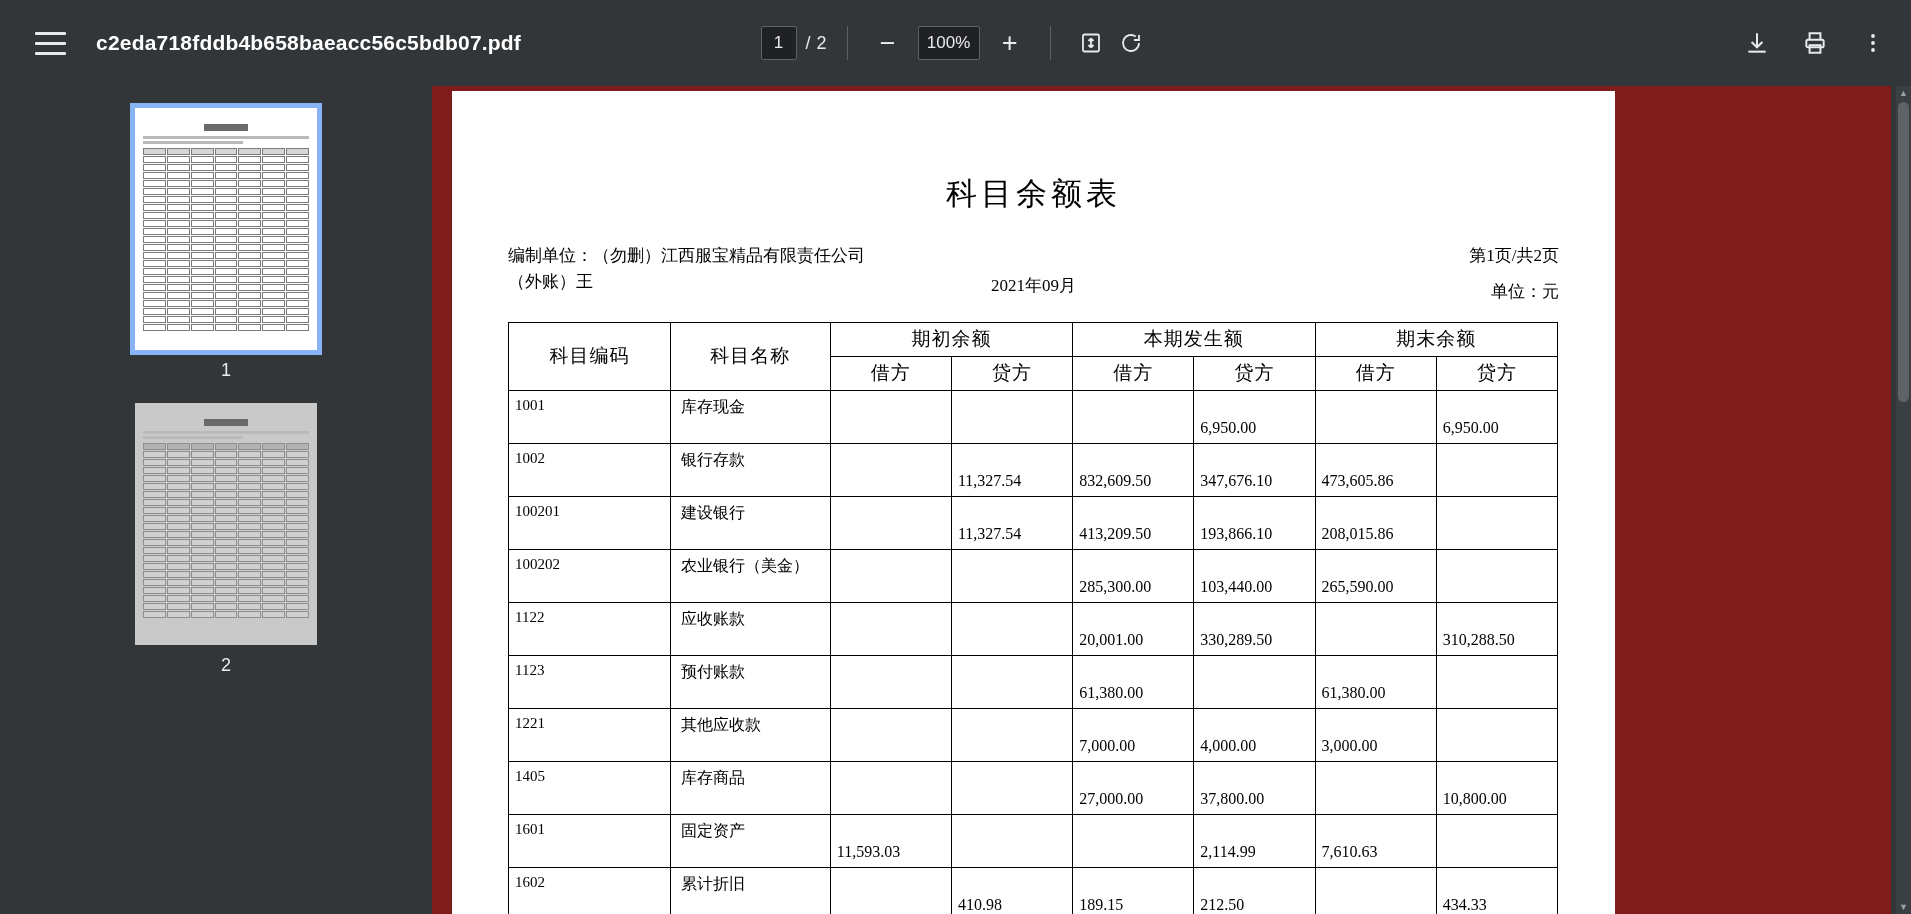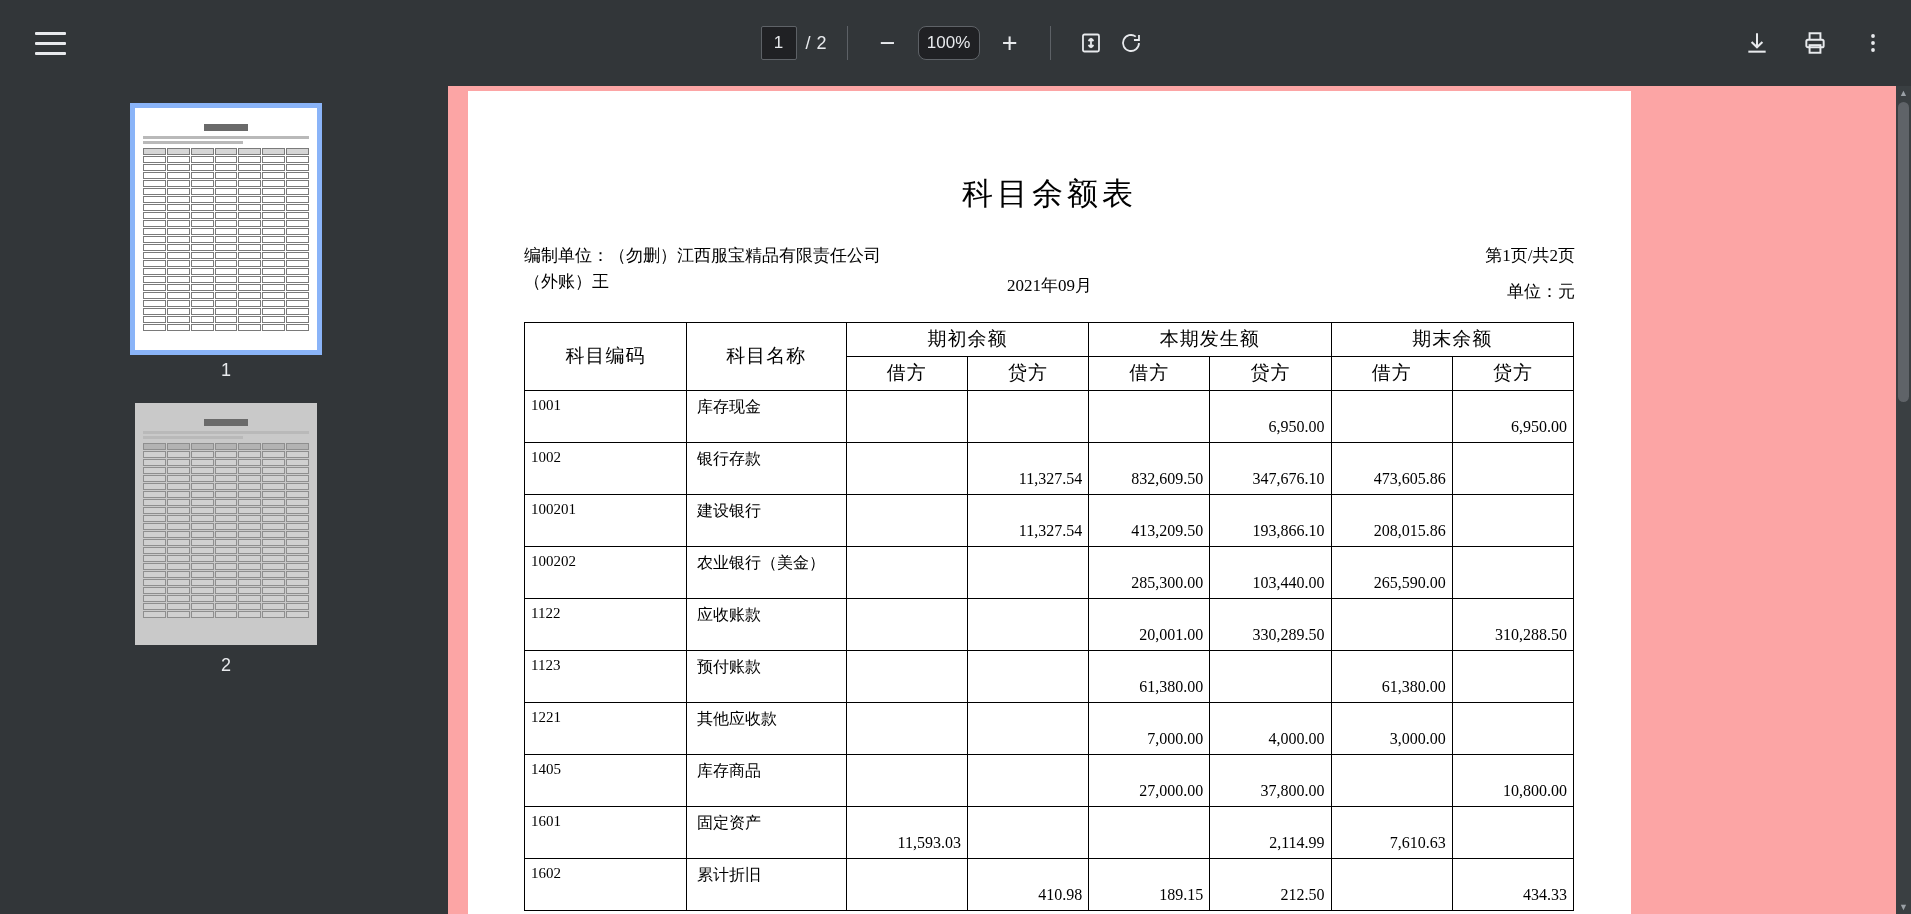--- a/index.html
+++ b/index.html
@@ -59,21 +59,21 @@
   .icon-btn {
     width: 40px; height: 40px;
     display: flex; align-items: center; justify-content: center;
     cursor: pointer; color: #e8eaed; border-radius: 50%;
     user-select: none;
   }
   .zoom-val {
     min-width: 62px; height: 34px;
     background: #202124;
     border: 1px solid #5f6368;
-    border-radius: 8px;
+    border-radius: 2px;
     display: flex; align-items: center; justify-content: center;
     font-size: 17px; color: #e8eaed;
     margin: 0 10px;
     cursor: pointer;
   }
   .sign { font-size: 27px; line-height: 1; font-weight: 300; }
   .right-group {
     position: absolute; right: 18px; top: 0; height: 86px;
     display: flex; align-items: center;
   }
@@ -111,23 +111,23 @@
   .mini-title { height: 7px; width: 44px; background: #6a6a6a; margin: 6px auto 5px auto; }
   .mini-sub { height: 3px; width: 100%; background: #b9b9b9; margin-bottom: 2px; }
   .mini-grid { display: grid; grid-template-columns: repeat(7, 1fr); grid-auto-rows: 7px; gap: 1px; margin-top: 4px; }
   .mini-cell { background: #ffffff; border: 1px solid #7a7a7a; }
   .mini-head { background: #d6d6d6; }
   .thumb.dim .mini-cell { border-color: #8e8e8e; background: #d0d0d0; }
   .thumb.dim .mini-head { background: #b3b3b3; }
 
   
   .viewer {
-    position: absolute; left: 448px; top: 0;
+    position: absolute; left: 432px; top: 0;
     width: 1459px; height: 828px;
-    background: #fca5a5;
+    background: #7f1d1d;
     overflow: hidden;
   }
   .page {
     position: absolute;
     left: 20px; top: 5px;
     width: 1163px; height: 1500px;
     background: #ffffff;
   }
   .page-inner { padding: 40px 56px 0 56px; }
   .rep-title {
@@ -156,21 +156,21 @@
   }
   table.bal th {
     text-align: center;
     font-size: 19px;
     height: 34px;
     letter-spacing: 1px;
   }
   .th-big { font-size: 21px; }
   td.code { font-size: 15px; padding: 6px 6px 22px 6px; height: 52px; vertical-align: top; }
   td.name { font-size: 16px; padding: 6px 6px 22px 10px; vertical-align: top; }
-  td.num  { font-size: 16px; text-align: right; padding: 22px 6px 6px 6px; vertical-align: bottom; }
+  td.num  { font-size: 16px; padding: 28px 6px 6px 6px; vertical-align: bottom; }
 
   
   .scrollbar {
     position: absolute; right: 0; top: 86px;
     width: 15px; height: 828px; background: #323639;
   }
   .scrollbar .track { position: absolute; inset: 0; background: #3a3f42; }
   .scrollbar .thumb-bar {
     position: absolute; top: 0; left: 2px;
     width: 11px; height: 300px;
@@ -182,20 +182,21 @@
 <body>
 
 <div class="toolbar">
 
   <div class="hamburger">
     <span></span>
     <span></span>
     <span></span>
   </div>
 
+  <div class="doc-title">c2eda718fddb4b658baeacc56c5bdb07.pdf</div>
 
   <div class="center-group">
     <input class="page-input" value="1" style="">
     <span class="page-sep">/</span>
     <span class="page-count">2</span>
 
     <div class="divider"></div>
 
     <div class="icon-btn">
       <span class="sign">−</span>

